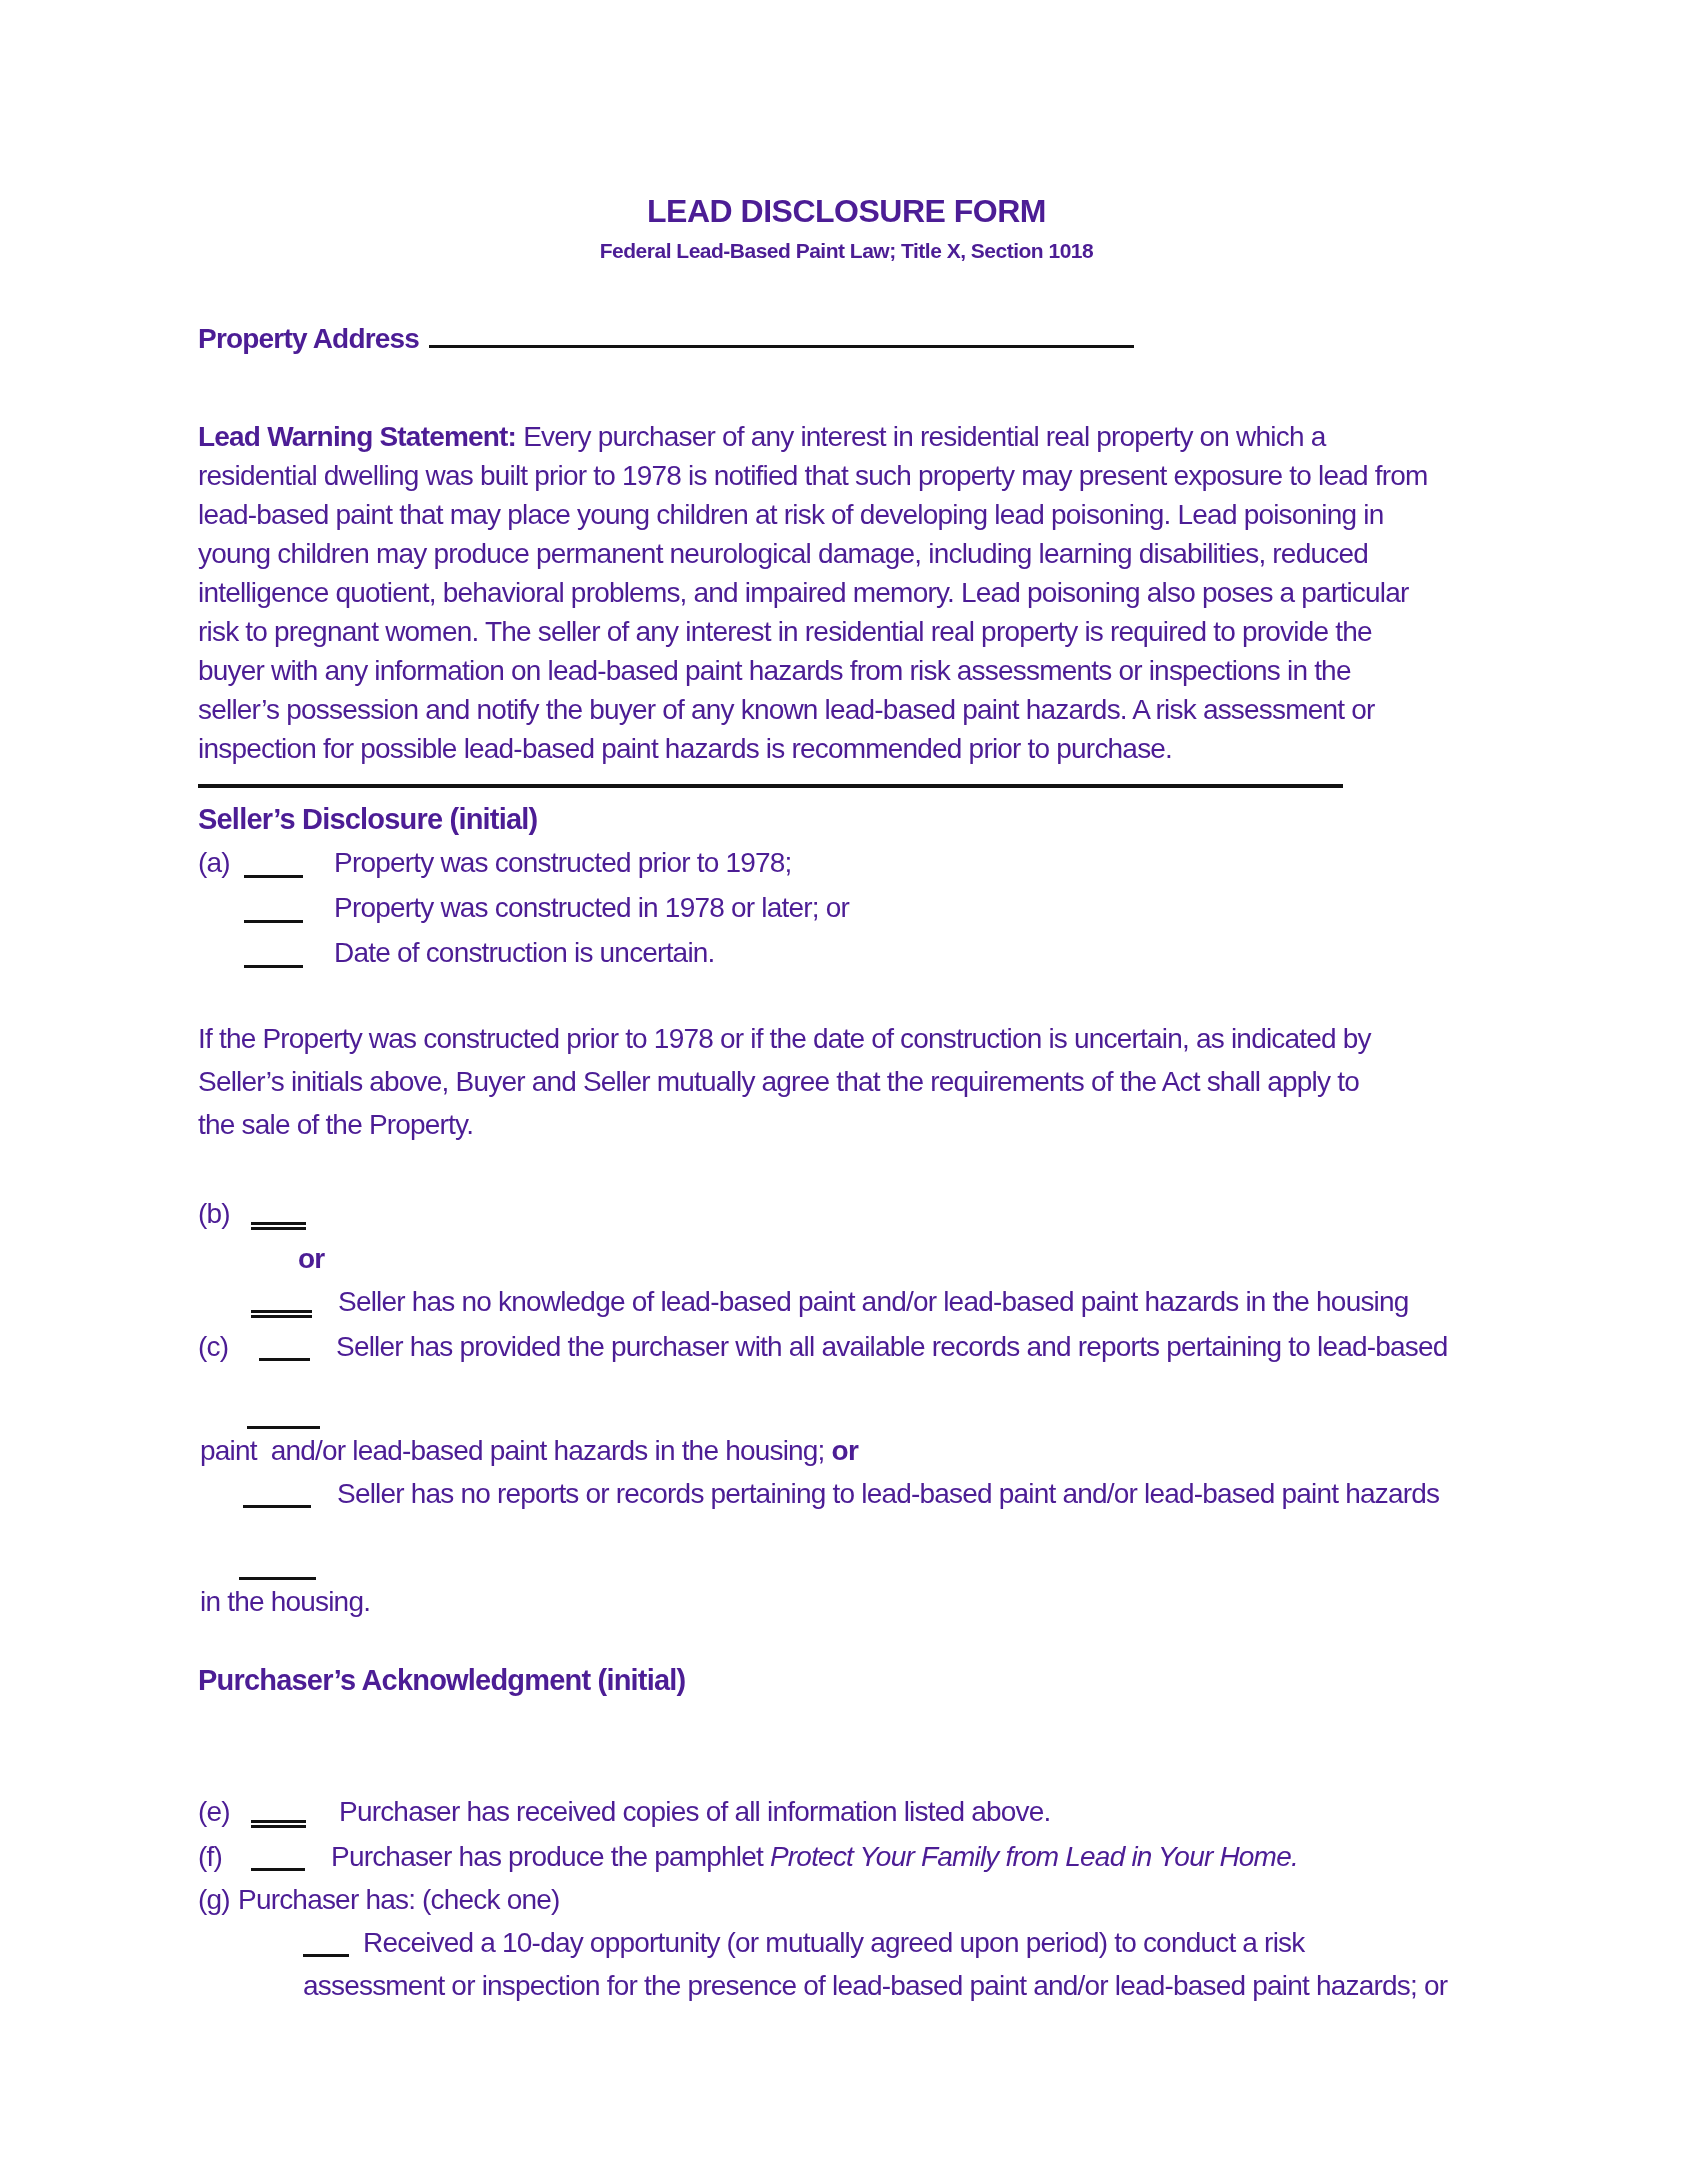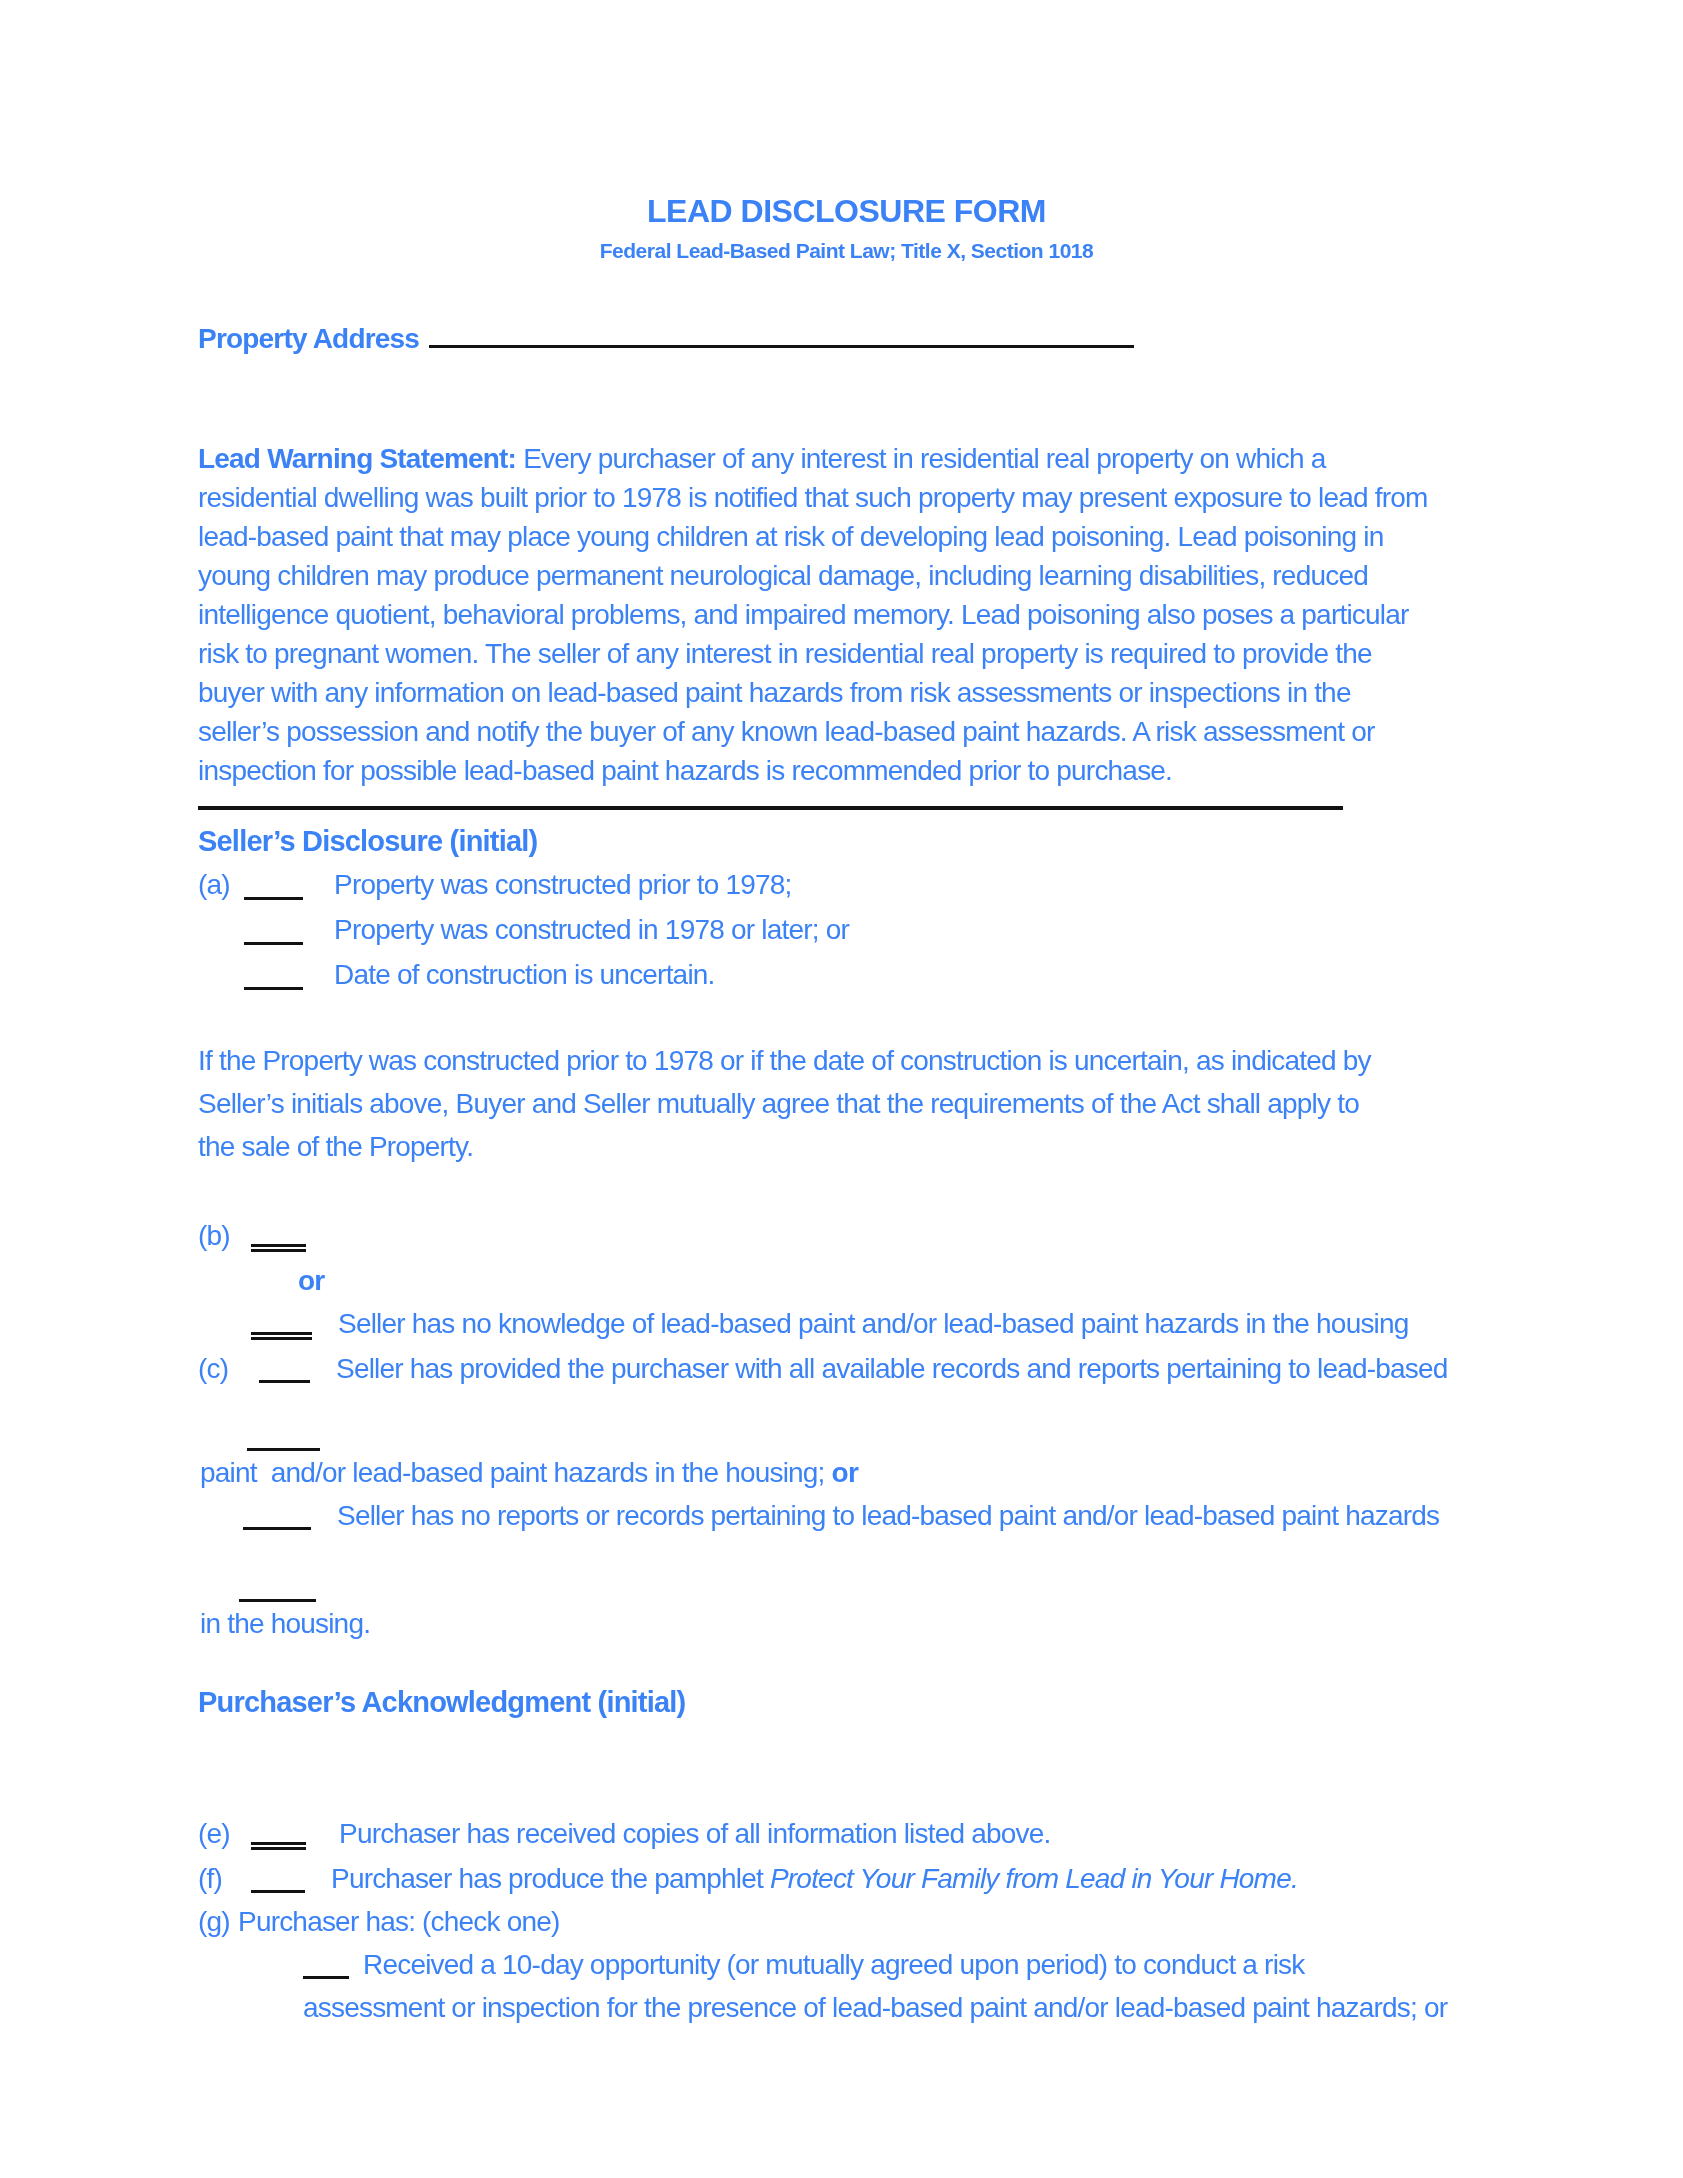--- a/index.html
+++ b/index.html
@@ -1,20 +1,20 @@
 <!DOCTYPE html>
 <html><head>
 <meta charset="utf-8">
 <style>
   html,body { margin:0; padding:0; background:#ffffff; }
   .page {
     position:relative;
     width:1683px; height:2178px;
     background:#ffffff;
-    color:#3b82f6;
+    color:#4c1d95;
     font-family:"Liberation Sans","DejaVu Sans",sans-serif;
     font-size:28px;
     letter-spacing:-0.8px;
     box-sizing:border-box;
     padding:191px 188px 0 198px;
     overflow:hidden;
   }
   .b { font-weight:bold; }
   .i { font-style:italic; }
 
@@ -25,21 +25,21 @@
 
   
   .property-row { margin-top:44px; line-height:40px; white-space:nowrap; }
   .addr-blank {
     display:inline-block; width:705px; height:30px;
     border-bottom:3px solid #121212; margin-left:10px;
     vertical-align:baseline;
   }
 
   
-  .warning { margin-top:80px; line-height:39px; }
+  .warning { margin-top:58px; line-height:39px; }
   .pre-lines { white-space:pre; }
 
   
   .rule { margin-top:16px; width:1145px; border-top:4px solid #121212; }
 
   .section-heading { font-weight:bold; font-size:29px; line-height:42px; margin-top:10px; }
 
   
   .opt-row { display:flex; align-items:baseline; line-height:45px; }
   .lh43 { line-height:43px; }

